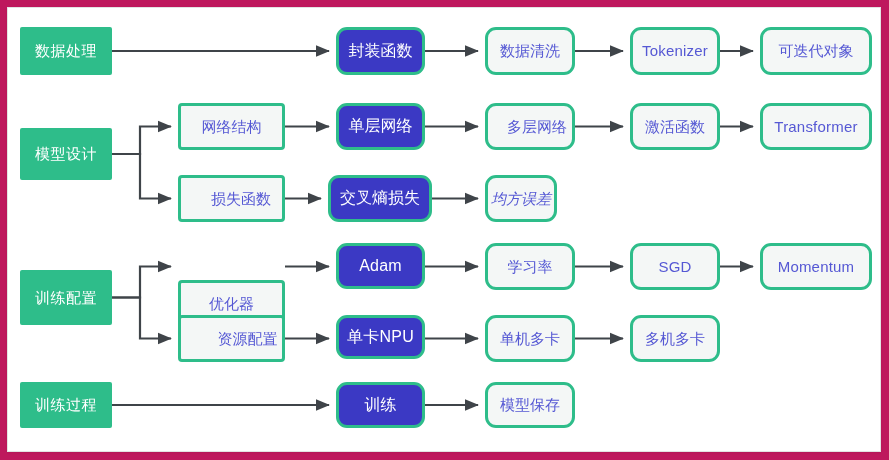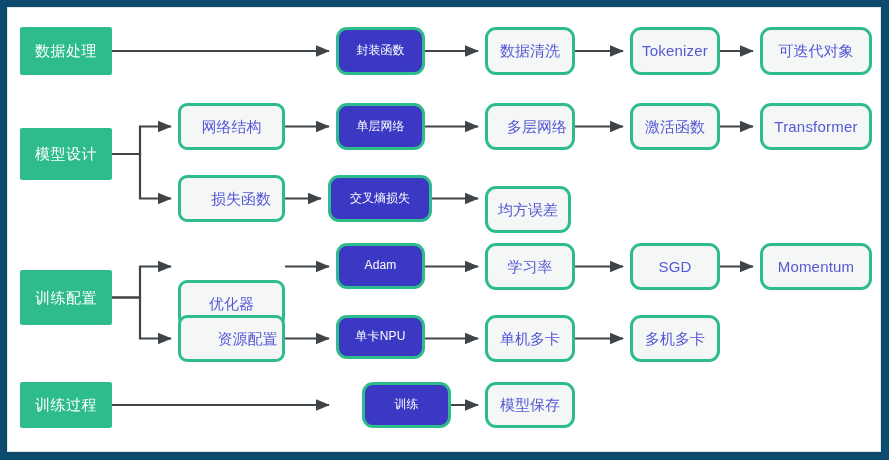--- a/index.html
+++ b/index.html
@@ -5,21 +5,21 @@
 <style>
   html,body{margin:0;padding:0;}
   body{
     width:889px;height:460px;
     background:#f4f4f4;
     font-family:"Liberation Sans","DejaVu Sans",sans-serif;
     overflow:hidden;
   }
   #canvas{
     position:absolute;left:0;top:0;width:889px;height:460px;
-    background:#0c4a6e;
+    background:#be185d;
   }
   #frame{
     position:absolute;left:7px;top:7px;
     width:874px;height:445px;
     background:#ffffff;
     border:1px solid #e3e3e3;
     box-sizing:border-box;
     box-shadow:0 1px 2px rgba(0,0,0,0.06);
   }
   #edges{
@@ -41,30 +41,30 @@
     border:none;
     border-radius:2px;
     font-size:15px;
     letter-spacing:0.5px;
   }
   
   .node.lvl2{
     background:#f4f7f6;
     color:#5558d4;
     border:3px solid #2ebd8a;
-    border-radius:9px;
+    border-radius:4px;
     font-size:15px;
   }
   
   .node.lvl3{
     background:#3b39c4;
     color:#ffffff;
     border:3px solid #2ebd8a;
     border-radius:11px;
-    font-size:12px;
+    font-size:16px;
   }
   
   .node.lvl4{
     background:#f4f7f6;
     color:#5558d4;
     border:3px solid #2ebd8a;
     border-radius:11px;
     font-size:15px;
   }
   .node .lbl{ display:block; }
@@ -140,21 +140,21 @@
       </div>
       <div class="node lvl4" style="left: 760px; top: 103px; width: 112px; height: 47px;">
         <span class="lbl latin">Transformer</span>
       </div>
       <div class="node lvl2" style="left: 178px; top: 175px; width: 107px; height: 47px; padding-left: 19px;">
         <span class="lbl han">损失函数</span>
       </div>
       <div class="node lvl3" style="left: 328px; top: 175px; width: 104px; height: 47px;">
         <span class="lbl han">交叉熵损失</span>
       </div>
-      <div class="node lvl4" style="left: 485px; top: 186px; width: 86px; height: 47px;">
+      <div class="node lvl4" style="left: 485px; top: 175px; width: 72px; height: 47px; font-style: italic;">
         <span class="lbl han">均方误差</span>
       </div>
       <div class="node lvl1" style="left: 20px; top: 270px; width: 92px; height: 55px;">
         <span class="lbl han">训练配置</span>
       </div>
       <div class="node lvl2" style="left: 178px; top: 243px; width: 107px; height: 47px; margin-top: 37px;">
         <span class="lbl han">优化器</span>
       </div>
       <div class="node lvl3" style="left: 336px; top: 243px; width: 89px; height: 46px;">
         <span class="lbl latin">Adam</span>
@@ -176,20 +176,20 @@
       </div>
       <div class="node lvl4" style="left: 485px; top: 315px; width: 90px; height: 47px;">
         <span class="lbl han">单机多卡</span>
       </div>
       <div class="node lvl4" style="left: 630px; top: 315px; width: 90px; height: 47px;">
         <span class="lbl han">多机多卡</span>
       </div>
       <div class="node lvl1" style="left: 20px; top: 382px; width: 92px; height: 46px;">
         <span class="lbl han">训练过程</span>
       </div>
-      <div class="node lvl3" style="left: 336px; top: 382px; width: 89px; height: 46px; margin-left: 26px;">
+      <div class="node lvl3" style="left: 336px; top: 382px; width: 89px; height: 46px;">
         <span class="lbl han">训练</span>
       </div>
       <div class="node lvl4" style="left: 485px; top: 382px; width: 90px; height: 46px;">
         <span class="lbl han">模型保存</span>
       </div>
     </div>
 </div>
 
 </body></html>

